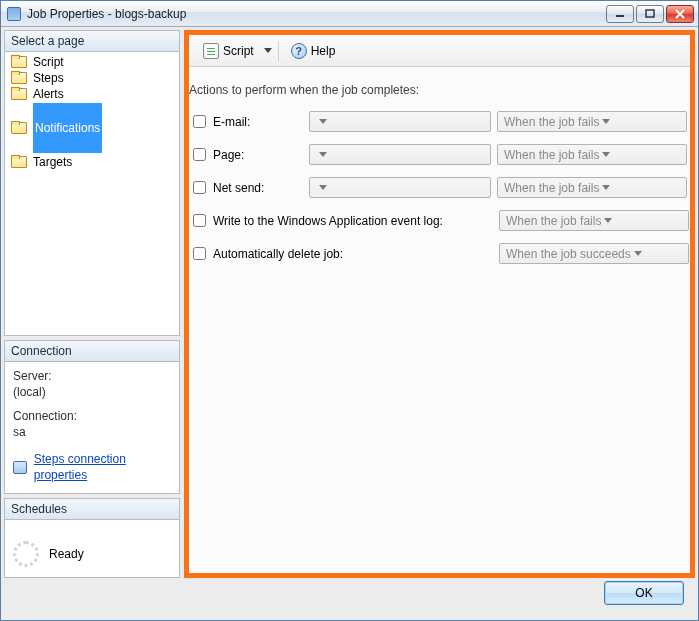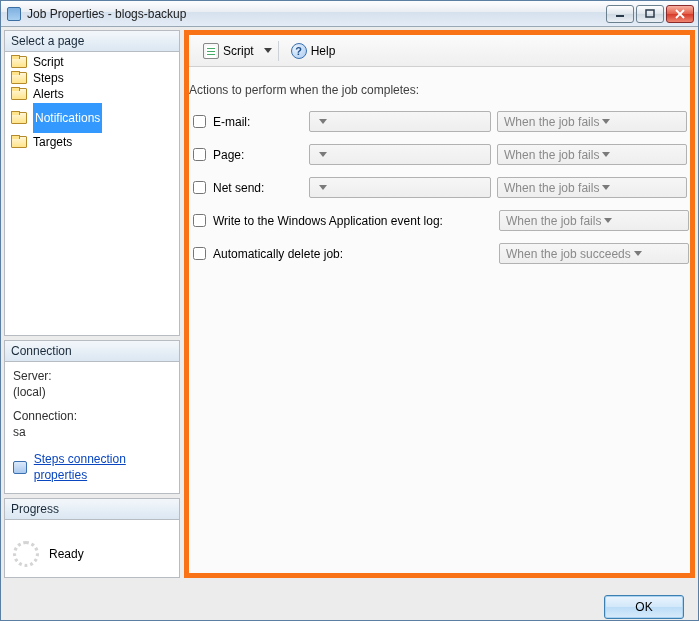--- a/index.html
+++ b/index.html
@@ -102,21 +102,21 @@
     left: 0; top: 0;
     width: 7px; height: 3px;
     border: 1px solid #b58a2a;
     border-bottom: none;
     background: #ffe48b;
     border-radius: 1px 1px 0 0;
   }
   .nav-item.selected .nav-label {
     background: #3399ff;
     color: #fff;
-    padding: 8px 2px;
+    padding: 18px 2px;
   }
   .conn-body { padding: 6px 8px 10px; line-height: 1.35; }
   .conn-label { color: #303030; }
   .conn-val { color: #303030; }
   .conn-link {
     color: #0a46c0;
     text-decoration: underline;
     cursor: pointer;
     display: inline-flex; align-items: center; gap: 6px;
     margin-top: 10px;
@@ -195,21 +195,21 @@
     display:flex;align-items:center;justify-content:flex-start;
     padding:0 4px 0 6px;color:#5a5a5a;
   }
   .combo.disabled{color:#8a8a8a;background:linear-gradient(#f6f6f6,#eee);}
   .combo .combo-arrow{width:14px;display:flex;justify-content:center;}
   .combo .combo-arrow svg{display:block;}
 
   
   .footer{
     height:38px;background:#ececec;
-    display:flex;justify-content:flex-end;align-items:flex-end;
+    display:flex;justify-content:flex-end;align-items:flex-start;
     padding:0 14px;gap:10px;
   }
   .btn{
     min-width:80px;height:24px;
     border:1px solid #8a97a4;border-radius:3px;
     background:linear-gradient(#fdfdfd,#e5e9ed);
     cursor:default;
     display:flex;align-items:center;justify-content:center;
   }
   .btn.default{
@@ -284,21 +284,21 @@
           <div class="conn-label">Connection:</div>
           <div class="conn-val">sa</div>
           <span class="conn-link">
             <span class="link-icon"></span>
             <span>Steps connection properties</span>
           </span>
         </div>
       </div>
 
       <div class="panel progress">
-        <div class="panel-header">Progress</div>
+        <div class="panel-header">Schedules</div>
         <div class="progress-body">
           <span class="spinner"></span>
           <span>Ready</span>
         </div>
       </div>
 
     </div>
 
     <div class="right-col">
 

